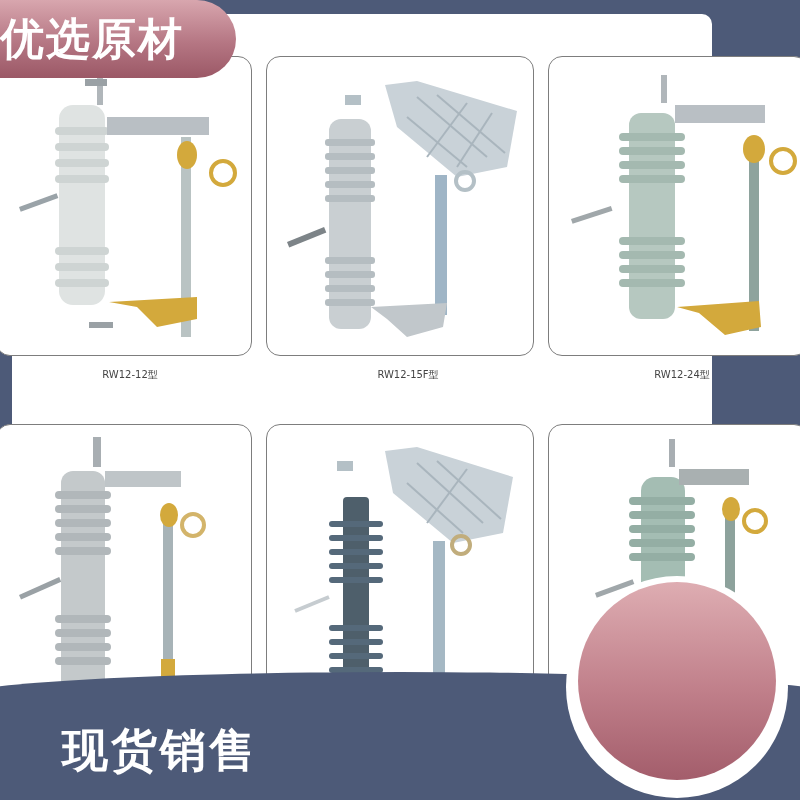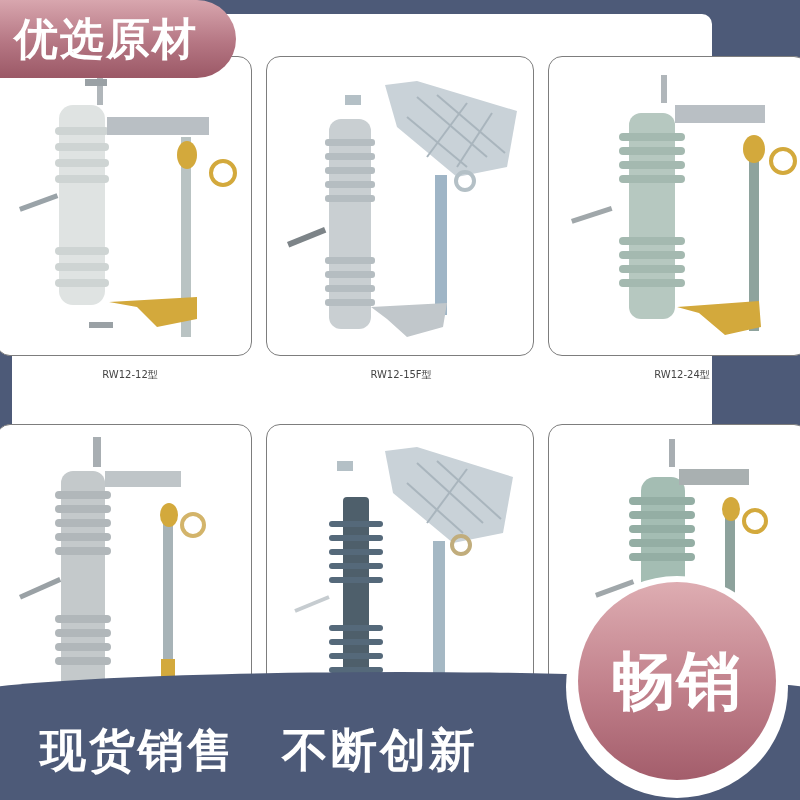--- a/index.html
+++ b/index.html
@@ -42,21 +42,21 @@
       font-family: "DejaVu Sans", sans-serif;
     }
     .top-tag {
       position: absolute;
       left: 0; top: 0;
       width: 236px; height: 78px;
       border-radius: 0 40px 40px 0;
       background: linear-gradient(180deg, #d8a6ae 0%, #b57683 55%, #9b5866 100%);
       z-index: 10;
       display: flex; align-items: center;
-      padding-left: 14px;
+      padding-left: 0;
       text-align: right;
     }
     .top-tag span {
       color: #fff;
       font-size: 44px;
       font-weight: bold;
       letter-spacing: 2px;
       font-family: "DejaVu Sans", sans-serif;
     }
     .badge-ring {
@@ -90,20 +90,21 @@
       left: 40px; top: 720px;
       z-index: 11;
       display: flex; gap: 46px;
     }
     .slogans span {
       color: #fff;
       font-size: 46px;
       font-weight: bold;
       letter-spacing: 3px;
       font-family: "DejaVu Sans", sans-serif;
+      margin-left: 22px;
     }
   </style>
 </head>
 <body>
 
 <div class="panel"></div>
 
 <div class="card" style="left:-4px; top:56px; width:256px; height:300px;">
   <svg width="256" height="300" viewBox="0 0 256 300">
     <rect x="22" y="150" width="40" height="5" fill="#9aa3a8" transform="rotate(-20 22 150)"></rect>
@@ -151,21 +152,21 @@
         <line x1="170" y1="38" x2="238" y2="96"></line>
       <line x1="140" y1="60" x2="200" y2="110"></line>
         <line x1="200" y1="46" x2="160" y2="100"></line>
       <line x1="225" y1="56" x2="190" y2="110"></line>
     </g>
     <rect x="168" y="118" width="12" height="140" fill="#9fb5c6"></rect>
     <circle cx="198" cy="124" r="9" fill="none" stroke="#b4c0c6" stroke-width="4"></circle>
     <path d="M104 250 L180 246 L176 270 L140 280 L120 262 Z" fill="#c1c7cb"></path>
   </svg>
 </div>
-<div class="caption" style="left:271px; top:368px;">RW12-15F型</div>
+<div class="caption" style="left:278px; top:368px;">RW12-15F型</div>
 
 <div class="card" style="left:548px; top:56px; width:260px; height:300px;">
   <svg width="260" height="300" viewBox="0 0 260 300">
     <rect x="22" y="162" width="42" height="5" fill="#a0a7aa" transform="rotate(-18 22 162)"></rect>
     <rect x="112" y="18" width="6" height="28" fill="#b0b6ba"></rect>
     <rect x="80" y="56" width="46" height="206" rx="12" fill="#b6c8c0"></rect>
     <g fill="#a4b9b0">
       <rect x="70" y="76" width="66" height="8" rx="4"></rect>
         <rect x="70" y="90" width="66" height="8" rx="4"></rect>
       <rect x="70" y="104" width="66" height="8" rx="4"></rect>
@@ -257,19 +258,17 @@
 </div>
 
 <div class="bottom-wave"></div>
 
 <div class="top-tag">
   <span>优选原材</span>
 </div>
 
 <div class="badge-ring"></div>
 <div class="badge">
-  <span>畅销</span>
 </div>
 
 <div class="slogans">
   <span>现货销售</span>
-  <span>不断创新</span>
 </div>
 
 </body></html>

